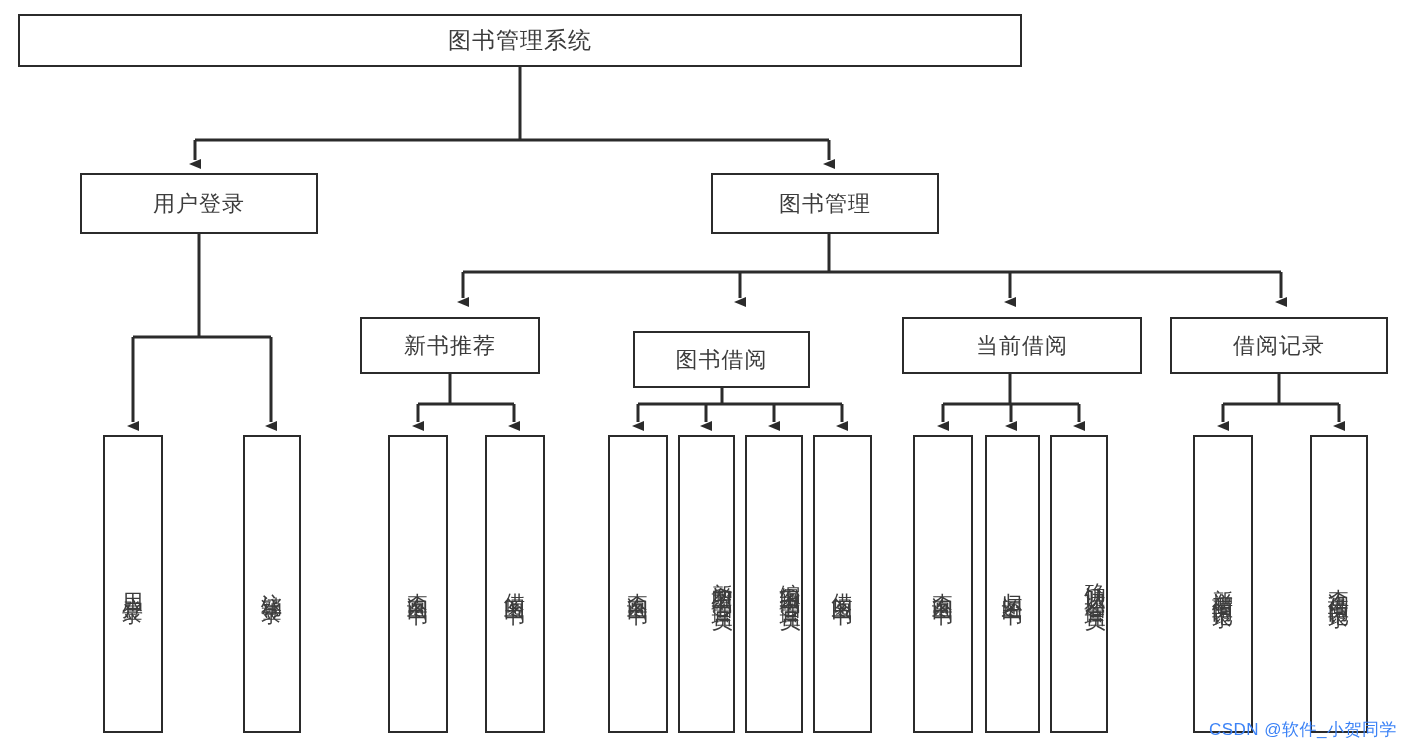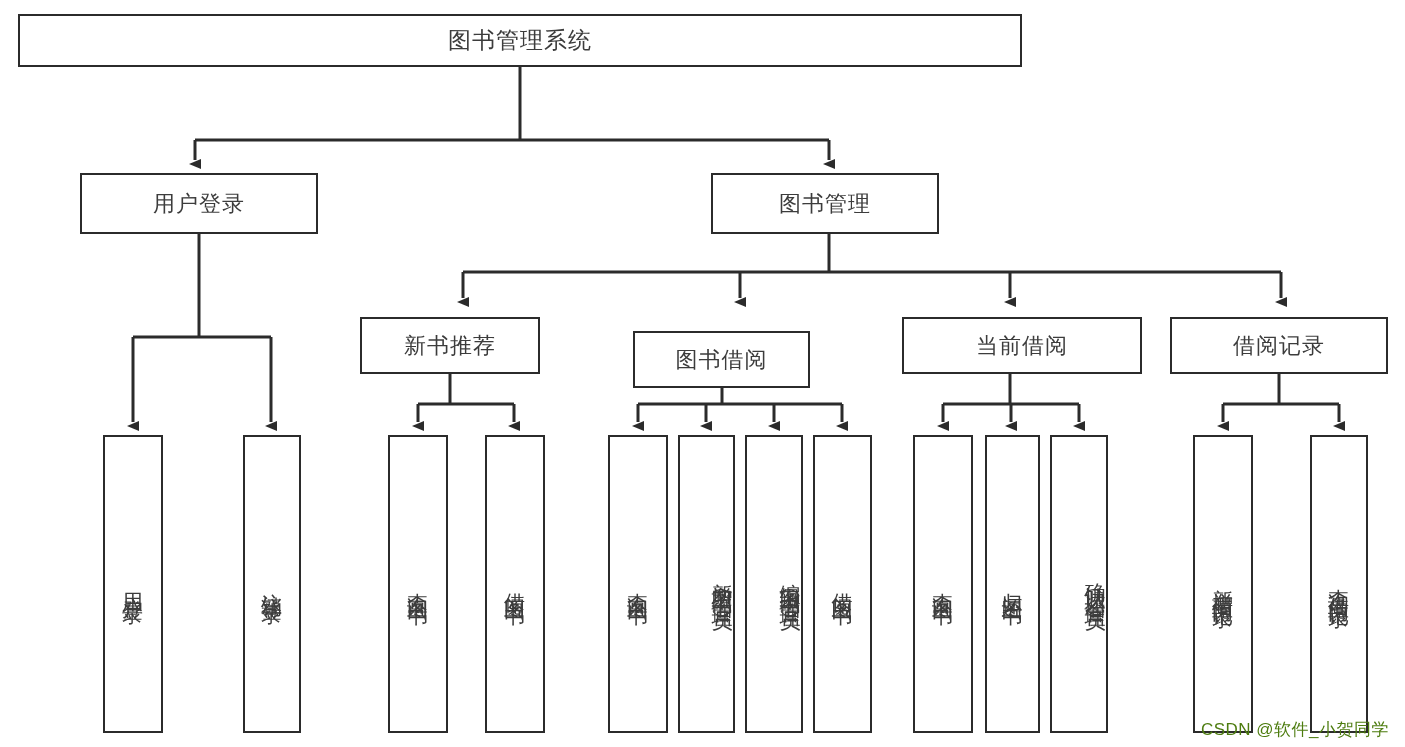--- a/index.html
+++ b/index.html
@@ -52,24 +52,24 @@
     letter-spacing: 4px;
     line-height: 1.0;
     padding: 6px 0;
   }
   .node.v.top {
     align-items: flex-start;
     justify-content: center;
   }
   #watermark {
     position: absolute;
-    right: 16px;
+    right: 8px;
     bottom: 6px;
     font-size: 17px;
-    color: #4d7c0f;
+    color: #3b82f6;
     letter-spacing: 0.5px;
     z-index: 3;
     white-space: nowrap;
   }
 </style>
 </head>
 <body>
 
 <div id="canvas">
 

